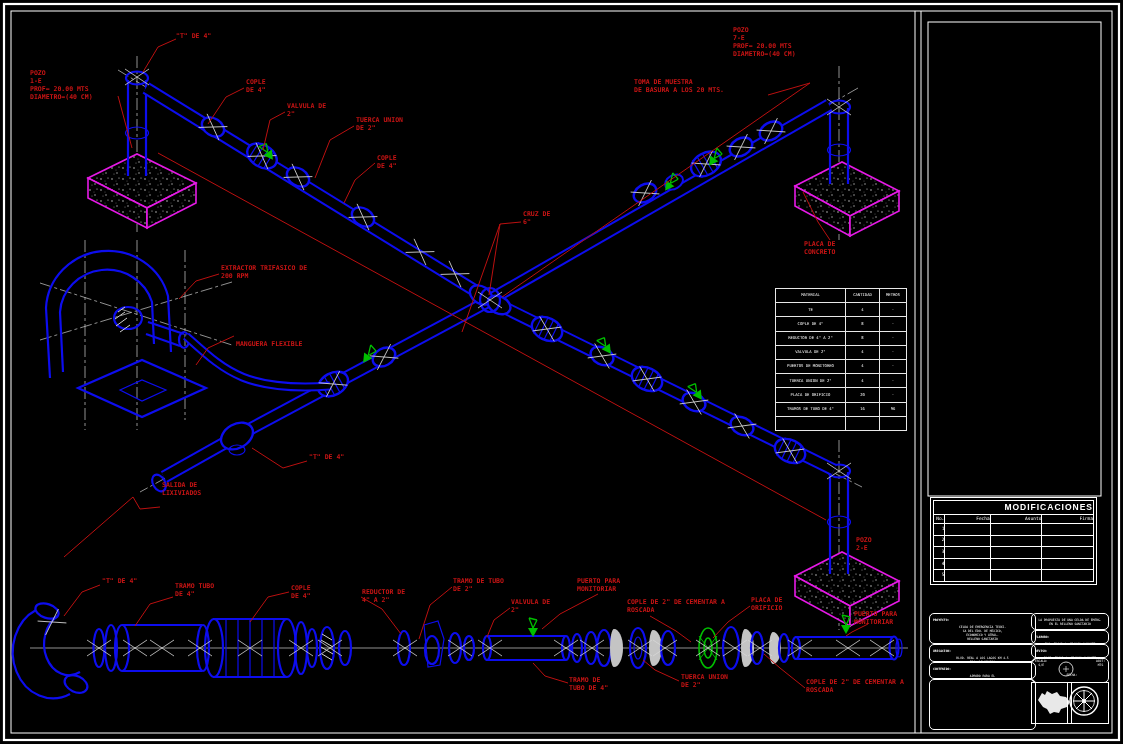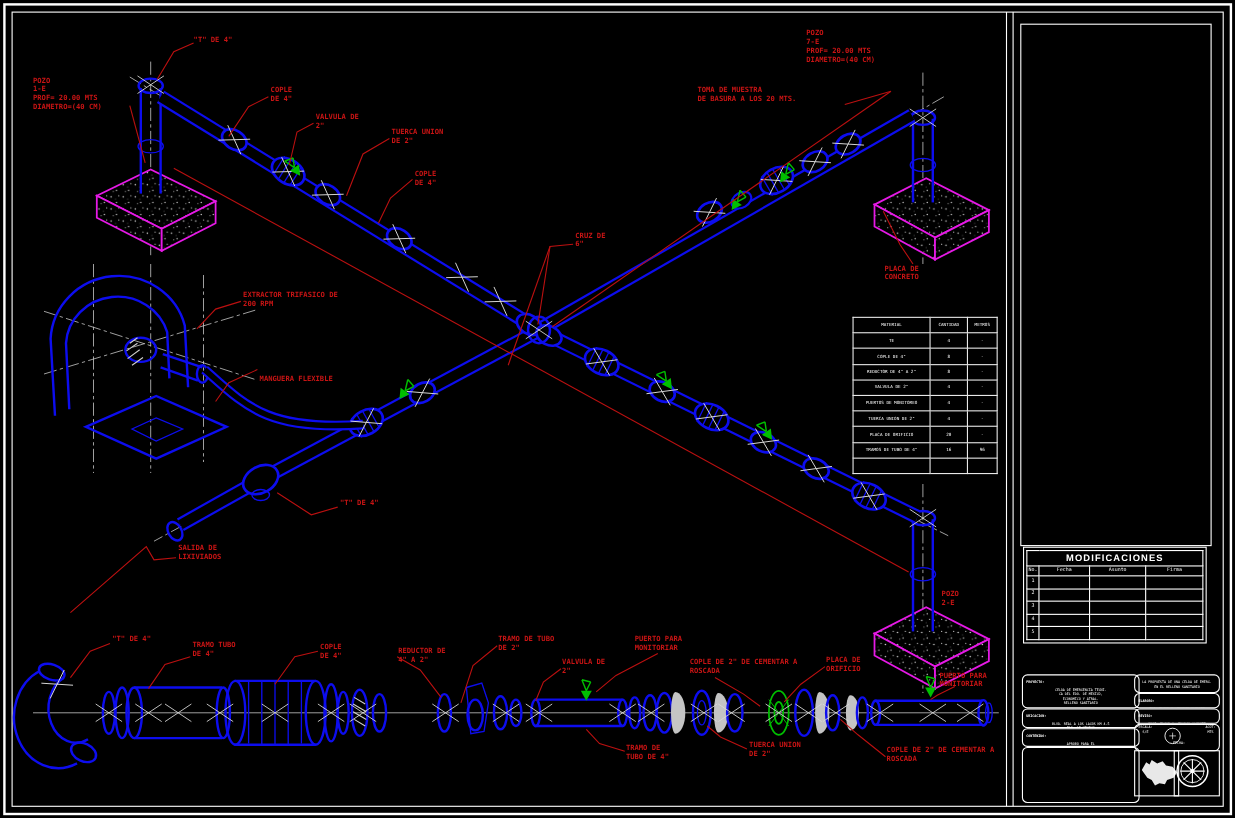--- a/index.html
+++ b/index.html
@@ -21,21 +21,21 @@
   
   .mat{position:absolute;left:775px;top:288px;width:131px;border-collapse:collapse;
        table-layout:fixed;z-index:6;}
   .mat th,.mat td{border:1px solid #e8e8e8;color:#fff;font:3.9px/1.1 "DejaVu Sans Mono",monospace;
        text-align:center;height:13.2px;padding:0;overflow:hidden;}
   
   .modwrap{position:absolute;left:930px;top:497px;width:161px;height:82px;border:1px solid #fff;
        padding:2px;z-index:6;}
   .mod{width:100%;height:100%;border-collapse:collapse;table-layout:fixed;}
   .mod th,.mod td{border:1px solid #fff;color:#fff;font:4.5px/1.1 "DejaVu Sans Mono",monospace;
-       text-align:center;padding:0;overflow:hidden;}
+       text-align:right;padding:0;overflow:hidden;}
   .mod .ttl{font:bold 8.5px/1.2 "Liberation Sans",sans-serif;letter-spacing:1px;height:13px;}
   .mod .hd{height:8px;}
   
   .tb{position:absolute;border:1px solid #fff;border-radius:5px;color:#fff;
       font:3px/1.25 "DejaVu Sans Mono",monospace;padding:1px 3px;z-index:6;overflow:hidden;
       white-space:pre-line;}
   .tb .lab{font-weight:bold;display:block;text-align:left;}
   .tb .txt{display:block;text-align:center;}
   .scl{display:flex;justify-content:space-between;align-items:flex-start;}
   .scl span{white-space:pre-line;text-align:center;}
@@ -347,21 +347,21 @@
 <div class="lbl ctr" style="left:634px;top:78px;width:120px">TOMA DE MUESTRA
 DE BASURA A LOS 20 MTS.</div>
 <div class="lbl ctr" style="left:804px;top:240px;width:62px">PLACA DE
 CONCRETO</div>
 <div class="lbl" style="left:523px;top:210px">CRUZ DE
 6"</div>
 <div class="lbl" style="left:221px;top:264px">EXTRACTOR TRIFASICO DE
 200 RPM</div>
 <div class="lbl" style="left:236px;top:340px">MANGUERA FLEXIBLE</div>
 <div class="lbl" style="left:309px;top:453px">"T" DE 4"</div>
-<div class="lbl" style="left:162px;top:494px">SALIDA DE
+<div class="lbl" style="left:162px;top:481px">SALIDA DE
 LIXIVIADOS</div>
 <div class="lbl ctr" style="left:856px;top:536px;width:40px"><span>POZO</span><br><span>2-E</span></div>
 <div class="lbl" style="left:102px;top:577px">"T" DE 4"</div>
 <div class="lbl" style="left:175px;top:582px">TRAMO TUBO
 DE 4"</div>
 <div class="lbl" style="left:291px;top:584px">COPLE
 DE 4"</div>
 <div class="lbl" style="left:362px;top:588px">REDUCTOR DE
 4" A 2"</div>
 <div class="lbl" style="left:453px;top:577px">TRAMO DE TUBO

